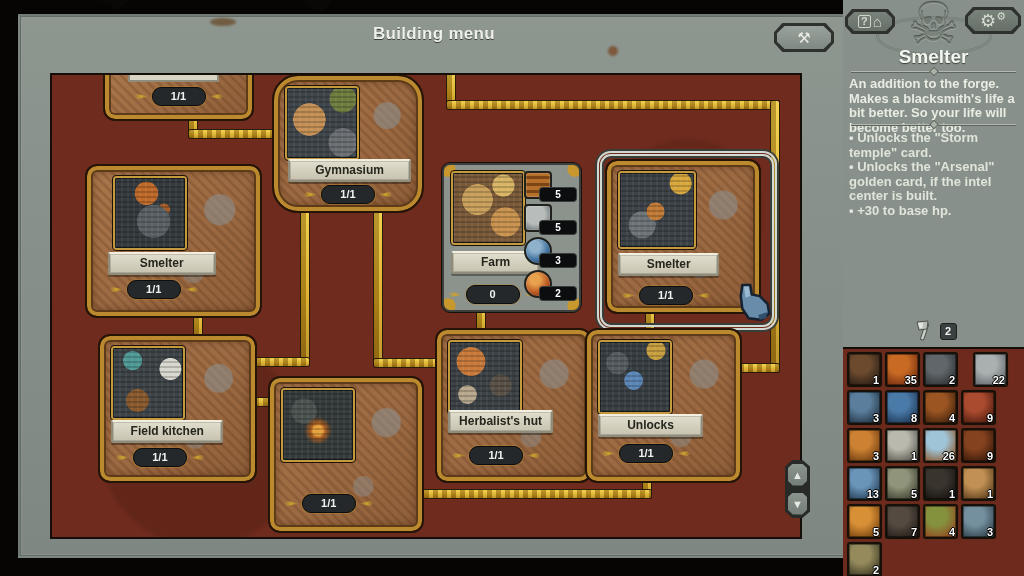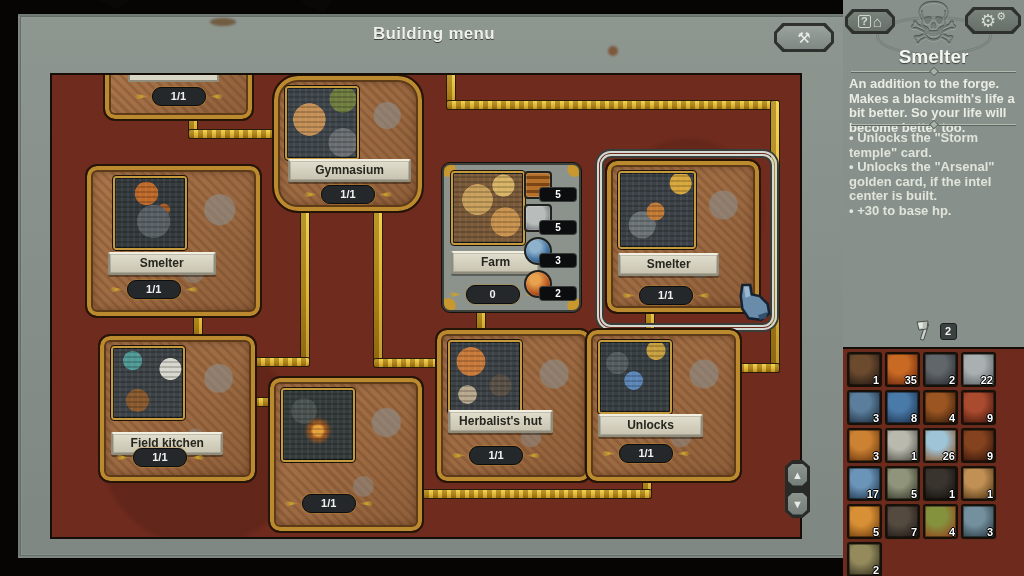--- a/index.html
+++ b/index.html
@@ -248,21 +248,21 @@
       </div>
       <svg id="cursor" viewBox="0 0 24 26">
         <path d="M4 1 L9 1 L10 7 L15 8 L20 13 L21 19 L16 23 L8 22 L4 16 L3 8 Z" fill="#6a8cab" stroke="#16222f" stroke-width="1.6"></path>
         <path d="M5 2 L8 2 L9 8 L6 9 Z" fill="#9ab8cf"></path>
         <path d="M14 20 L20 18 L19 22 L15 23 Z" fill="#31506b"></path>
       </svg>
     </div>
 
     <div class="card" style="left:48px;top:261px;width:147px;height:137px;--labtop:80px;--badtop:108px;">
       <div class="art art-fieldkitchen"></div>
-      <div class="card-label" style="left:5%;width:72%;margin-top:12px;">Field kitchen</div>
+      <div class="card-label" style="left:5%;width:72%;">Field kitchen</div>
       <div class="count-badge" style="left:38%;"><span>1/1</span></div>
     </div>
 
     <div class="card" style="left:218px;top:303px;width:144px;height:145px;--labtop:82px;--badtop:112px;">
       <div class="art art-campfire"></div>
       <div class="count-badge" style="left:38%;"><span>1/1</span></div>
     </div>
 
     <div class="card" style="left:385px;top:255px;width:145px;height:143px;--labtop:76px;--badtop:112px;">
       <div class="art art-herbalist"></div>
@@ -333,21 +333,21 @@
   <div id="inv">
       <div class="slot" style="background: radial-gradient(circle at 38% 32%, rgb(107, 74, 46) 0px, rgb(107, 74, 46) 34%, rgb(36, 26, 18) 88%);">
         <span class="cnt">1</span>
       </div>
       <div class="slot" style="background: radial-gradient(circle at 38% 32%, rgb(200, 106, 36) 0px, rgb(200, 106, 36) 34%, rgb(110, 40, 16) 88%);">
         <span class="cnt">35</span>
       </div>
       <div class="slot" style="background: radial-gradient(circle at 38% 32%, rgb(96, 102, 106) 0px, rgb(96, 102, 106) 34%, rgb(43, 46, 49) 88%);">
         <span class="cnt">2</span>
       </div>
-      <div class="slot" style="background: radial-gradient(circle at 38% 32%, rgb(170, 176, 176) 0px, rgb(170, 176, 176) 34%, rgb(95, 101, 103) 88%);">
+      <div class="slot" style="background: radial-gradient(circle at 38% 32%, rgb(170, 176, 176) 0px, rgb(170, 176, 176) 34%, rgb(95, 101, 103) 88%); margin-left: 12px;">
         <span class="cnt">22</span>
       </div>
       <div class="slot" style="background: radial-gradient(circle at 38% 32%, rgb(90, 126, 156) 0px, rgb(90, 126, 156) 34%, rgb(32, 48, 63) 88%);">
         <span class="cnt">3</span>
       </div>
       <div class="slot" style="background: radial-gradient(circle at 38% 32%, rgb(74, 122, 168) 0px, rgb(74, 122, 168) 34%, rgb(29, 51, 80) 88%);">
         <span class="cnt">8</span>
       </div>
       <div class="slot" style="background: radial-gradient(circle at 38% 32%, rgb(154, 85, 34) 0px, rgb(154, 85, 34) 34%, rgb(60, 30, 10) 88%);">
         <span class="cnt">4</span>
@@ -361,21 +361,21 @@
       <div class="slot" style="background: radial-gradient(circle at 38% 32%, rgb(185, 185, 174) 0px, rgb(185, 185, 174) 34%, rgb(85, 85, 76) 88%);">
         <span class="cnt">1</span>
       </div>
       <div class="slot" style="background: radial-gradient(circle at 38% 32%, rgb(159, 196, 216) 0px, rgb(159, 196, 216) 34%, rgb(138, 85, 38) 88%);">
         <span class="cnt">26</span>
       </div>
       <div class="slot" style="background: radial-gradient(circle at 38% 32%, rgb(132, 66, 30) 0px, rgb(132, 66, 30) 34%, rgb(52, 22, 10) 88%);">
         <span class="cnt">9</span>
       </div>
       <div class="slot" style="background: radial-gradient(circle at 38% 32%, rgb(106, 148, 184) 0px, rgb(106, 148, 184) 34%, rgb(34, 58, 80) 88%);">
-        <span class="cnt">17</span>
+        <span class="cnt">13</span>
       </div>
       <div class="slot" style="background: radial-gradient(circle at 38% 32%, rgb(143, 148, 122) 0px, rgb(143, 148, 122) 34%, rgb(57, 60, 44) 88%);">
         <span class="cnt">5</span>
       </div>
       <div class="slot" style="background: radial-gradient(circle at 38% 32%, rgb(58, 52, 46) 0px, rgb(58, 52, 46) 34%, rgb(20, 18, 15) 88%);">
         <span class="cnt">1</span>
       </div>
       <div class="slot" style="background: radial-gradient(circle at 38% 32%, rgb(192, 144, 84) 0px, rgb(192, 144, 84) 34%, rgb(88, 58, 26) 88%);">
         <span class="cnt">1</span>
       </div>

